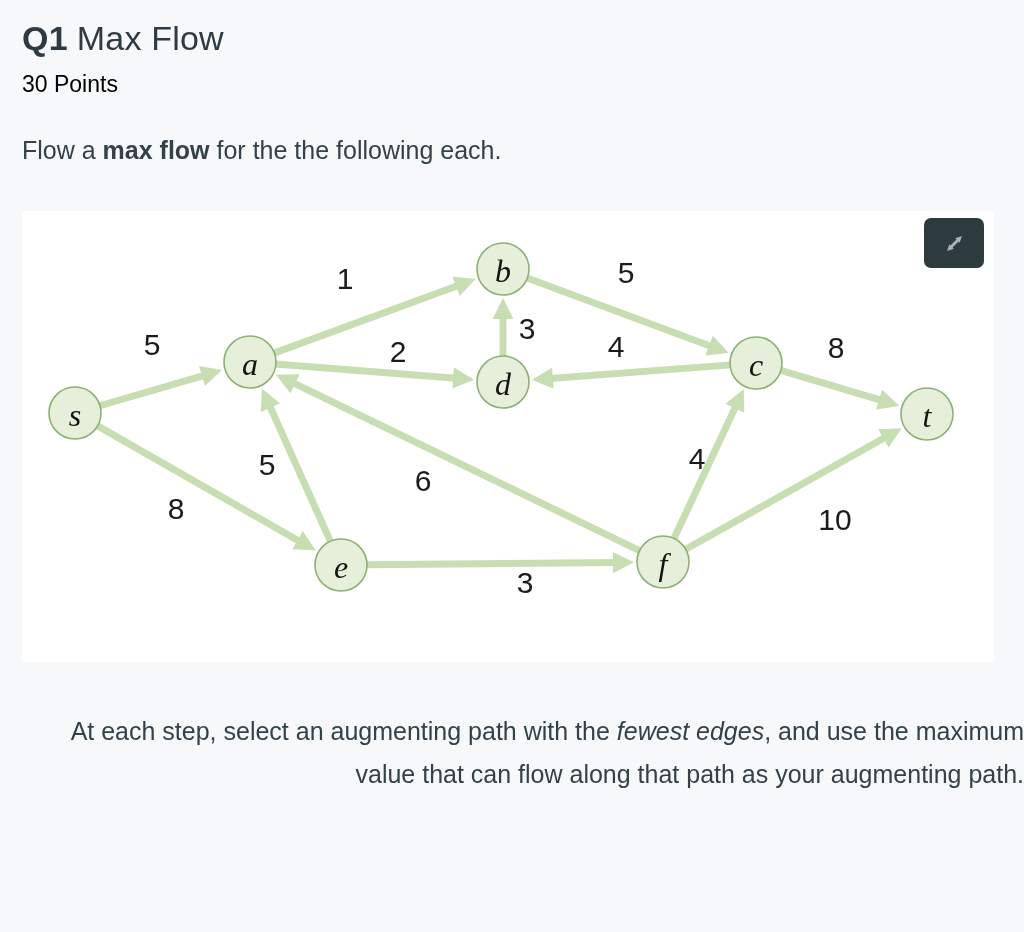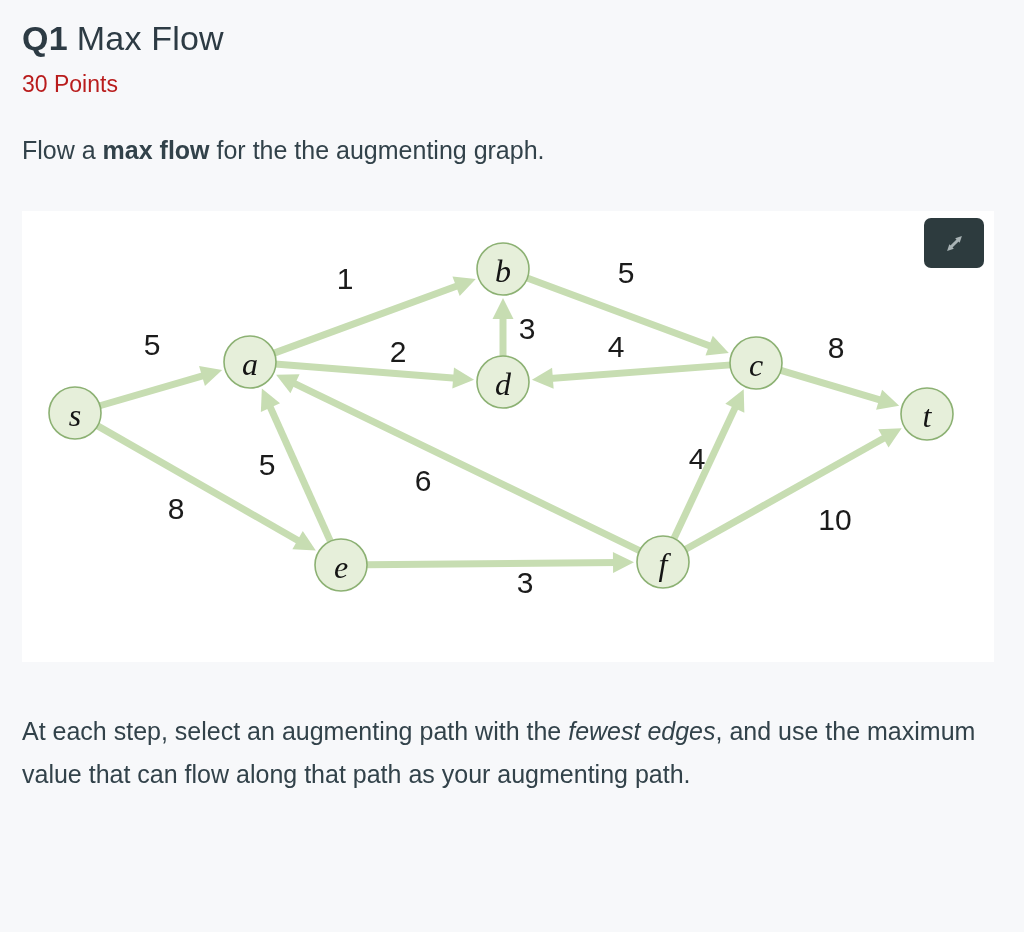--- a/index.html
+++ b/index.html
@@ -12,21 +12,21 @@
     overflow: hidden;
   }
   .page { padding: 18px 14px 0 22px; }
   h1.title {
     margin: 0; font-size: 34px; line-height: 40px;
     font-weight: 400; color: #2d3b44; letter-spacing: 0.2px;
   }
   h1.title .qnum { font-weight: 700; margin-right: 9px; }
   .points {
     margin-top: 13px; font-size: 23px; line-height: 26px;
-    color: #b91c1c;
+    color: #000000;
   }
   .prompt {
     margin: 38px 0 0 0; font-size: 25px; line-height: 30px;
   }
   .prompt b { font-weight: 700; }
   .panel {
     position: relative;
     margin-top: 46px;
     width: 972px; height: 451px;
     background: #ffffff;
@@ -44,36 +44,36 @@
     font-family: "Liberation Sans", sans-serif;
     font-size: 30px; fill: #1b1b1b;
     text-anchor: middle; dominant-baseline: central;
   }
   .node-label {
     font-family: "Liberation Serif", "DejaVu Serif", serif;
     font-style: italic; font-size: 32px; fill: #141414;
     text-anchor: middle; dominant-baseline: central;
   }
   .para {
-    width: 990px; margin: 48px 0 0 0;
-    font-size: 25px; line-height: 43px;
+    width: 990px; margin: 48px 0 0 12px;
+    font-size: 25px; line-height: 43px; text-align: right;
   }
   .para.second { margin-top: 42px; }
   .para i { font-style: italic; }
 </style>
 </head>
 <body>
 
 <div class="page">
 
   <h1 class="title"><span class="qnum">Q1</span><span>Max Flow</span></h1>
 
   <div class="points">30 Points</div>
 
-  <p class="prompt"><span>Flow a </span><b>max flow</b><span> for the the augmenting graph.</span></p>
+  <p class="prompt"><span>Flow a </span><b>max flow</b><span> for the the following each.</span></p>
 
   <div class="panel">
     <svg class="graph-svg" viewBox="0 0 972 451">
         <line x1="77.00153552041259" y1="195.00526679119403" x2="185.75729748407383" y2="163.31073044749849" stroke="#c7ddb2" stroke-width="7"></line>
         <polygon points="200.1582187963214,159.11389052221492 182.93471690687332,175.0701113361852 177.05914101147633,154.90882149903862" fill="#c7ddb2"></polygon>
         <line x1="74.70607855311148" y1="214.40347345892084" x2="280.79730174652383" y2="332.16988671229933" stroke="#c7ddb2" stroke-width="7"></line>
         <polygon points="293.8209488783907,339.61197078765184 270.3783840410303,338.30960607446514 280.79730174652383,320.0765000898515" fill="#c7ddb2"></polygon>
         <line x1="251.4649055390564" y1="142.37456041449707" x2="439.7017662512608" y2="73.18077367048517" stroke="#c7ddb2" stroke-width="7"></line>
         <polygon points="453.7807095746946,68.00550991918341 437.69287354779846,85.10613949740956 430.447504295976,65.3956188446022" fill="#c7ddb2"></polygon>
         <line x1="252.92225019656823" y1="152.97013835545994" x2="437.1368396540399" y2="167.53255649439052" stroke="#c7ddb2" stroke-width="7"></line>

